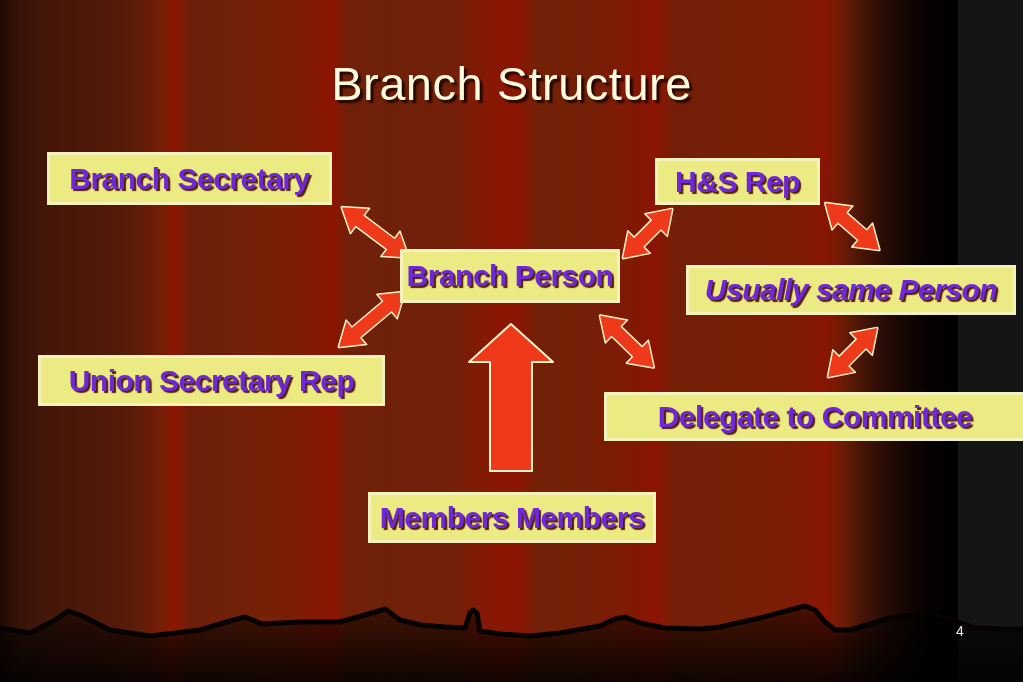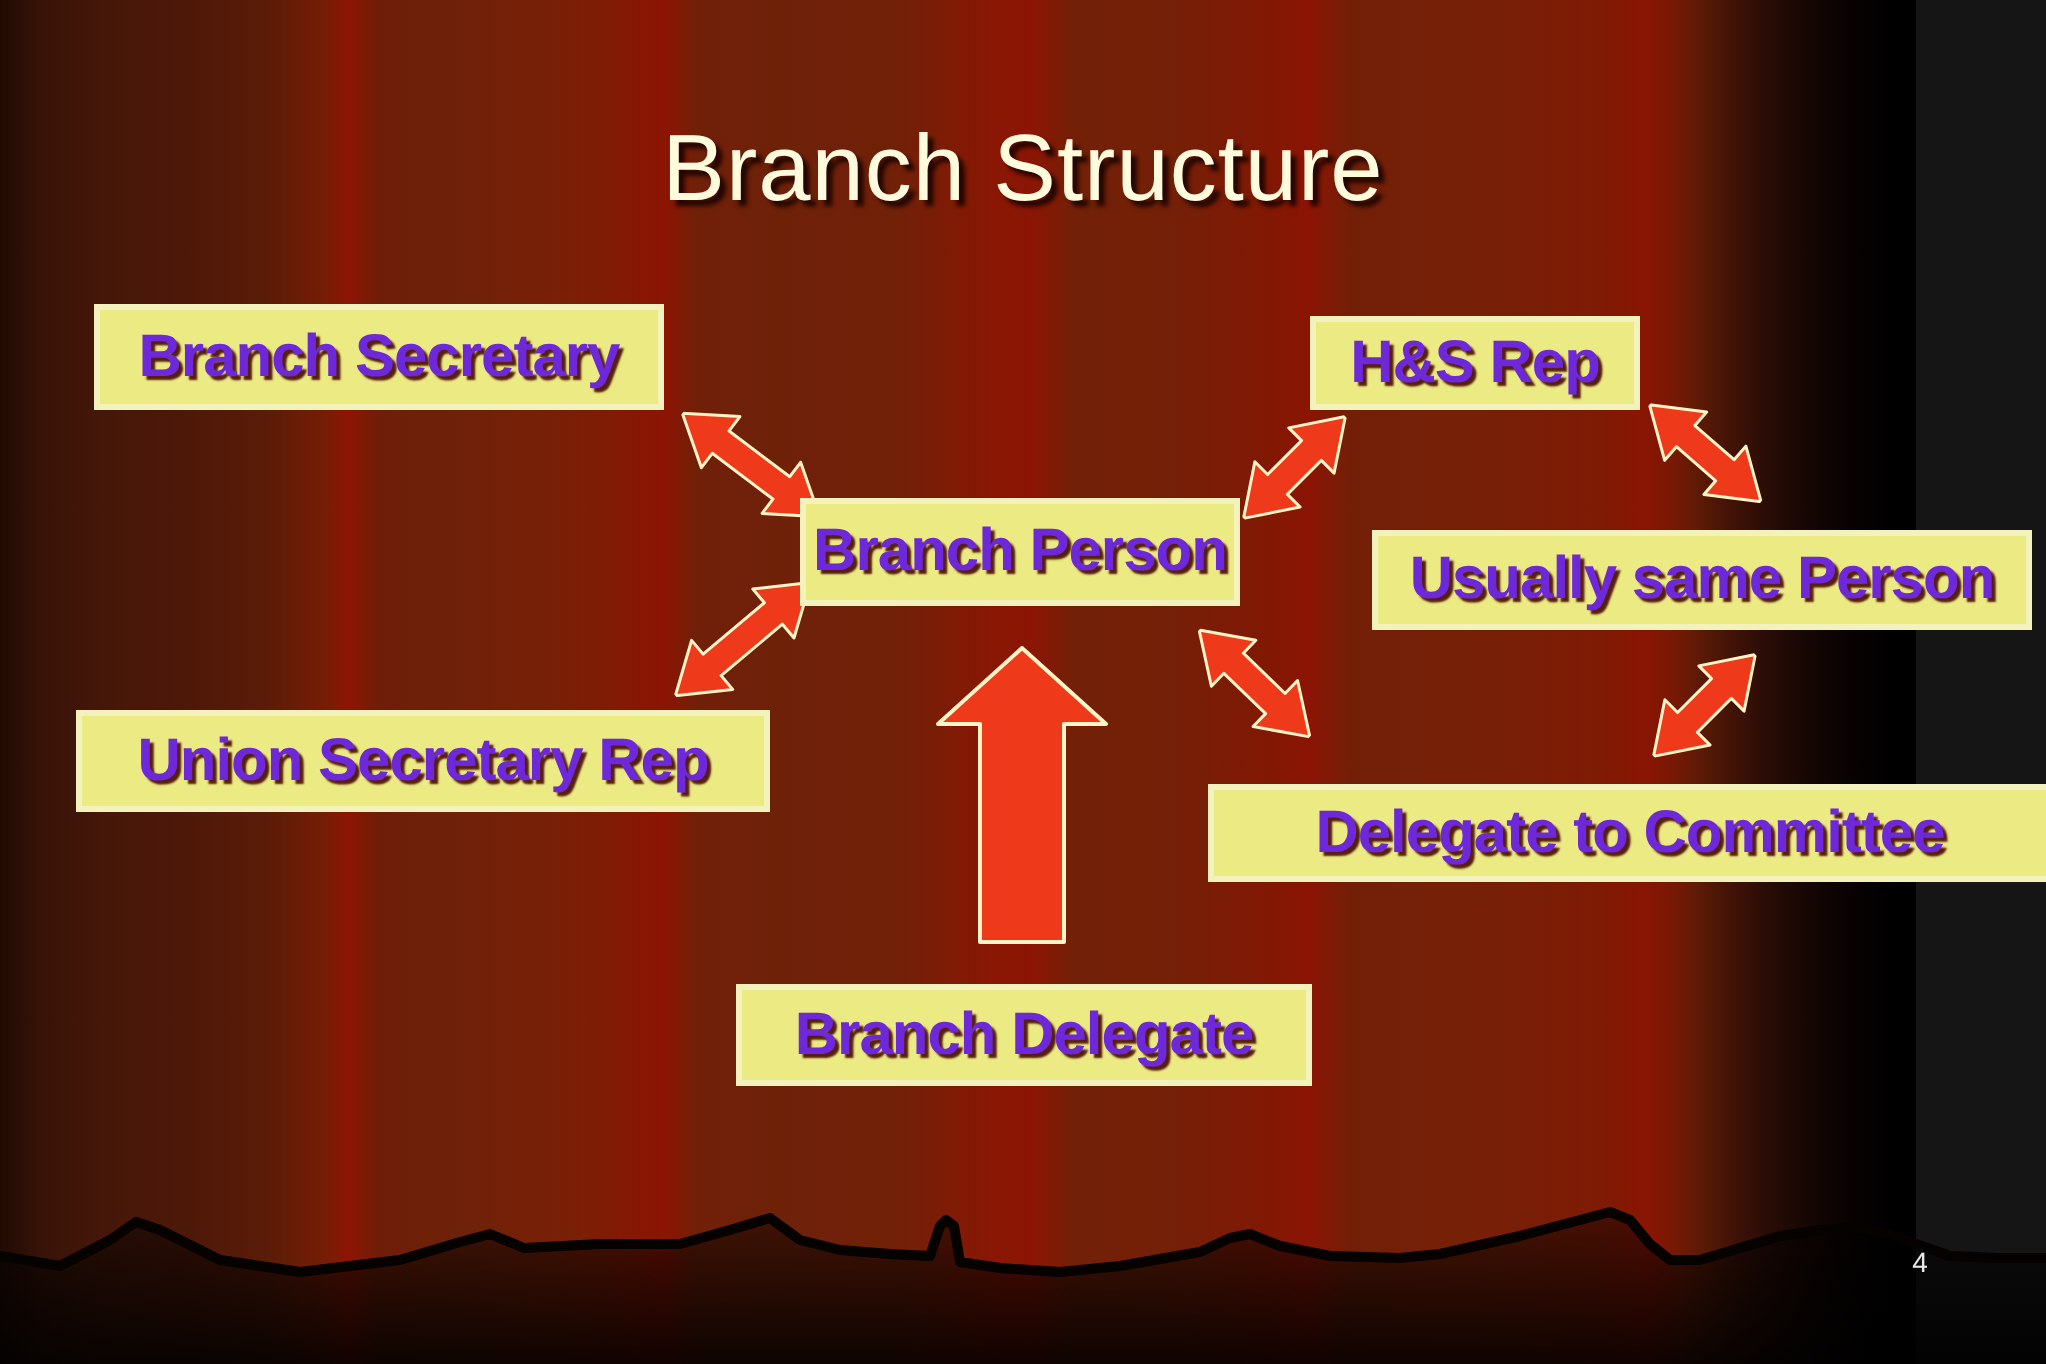--- a/index.html
+++ b/index.html
@@ -30,21 +30,21 @@
     position:absolute;z-index:3;
     background:#ecea82;border:3px solid #f3f2bd;box-sizing:border-box;
     display:flex;align-items:center;justify-content:center;
     font-size:30px;font-weight:700;letter-spacing:-0.5px;
     color:#6d28d9;text-shadow:2px 2px 1px rgba(70,8,0,0.9);
     white-space:nowrap;
   }
   .b-secretary{left:47px; top:152px; width:285px;height:53px;}
   .b-hsrep   {left:655px;top:158px;width:165px;height:47px;}
   .b-chair   {left:400px;top:249px;width:220px;height:54px;}
-  .b-usp     {left:686px;top:265px;width:330px;height:50px;}
+  .b-usp     {left:686px;top:265px;width:330px;height:50px;font-style:italic;}
   .b-ulr     {left:38px; top:355px;width:347px;height:51px;}
   .b-delegate{left:604px;top:392px;width:422px;height:49px;}
   .b-members {left:368px;top:492px;width:288px;height:51px;}
   .darrow{position:absolute;z-index:3;}
   .a1{left:331px;top:215px;transform:rotate(37deg);}
   .a2{left:329px;top:302px;transform:rotate(-40deg);}
   .a3{left:613px;top:216px;transform:rotate(-45deg);}
   .a4{left:814px;top:209px;transform:rotate(41deg);}
   .a5{left:818px;top:335px;transform:rotate(-45deg);}
   .a6{left:587px;top:324px;transform:rotate(44deg);}
@@ -113,21 +113,21 @@
   <div class="box b-usp">
     <span>Usually same Person</span>
   </div>
   <div class="box b-ulr">
     <span>Union Secretary Rep</span>
   </div>
   <div class="box b-delegate">
     <span>Delegate to Committee</span>
   </div>
   <div class="box b-members">
-    <span>Branch Delegate</span>
+    <span>Members Members</span>
   </div>
 
   <svg class="wave" viewBox="0 0 1023 90" preserveAspectRatio="none">
     <defs>
       <linearGradient id="waveFill" x1="0" y1="0" x2="0" y2="1">
         <stop offset="0%" stop-color="rgba(0,0,0,0.42)"></stop>
         <stop offset="35%" stop-color="rgba(0,0,0,0.58)"></stop>
         <stop offset="100%" stop-color="rgba(0,0,0,0.88)"></stop>
       </linearGradient>
     </defs>

